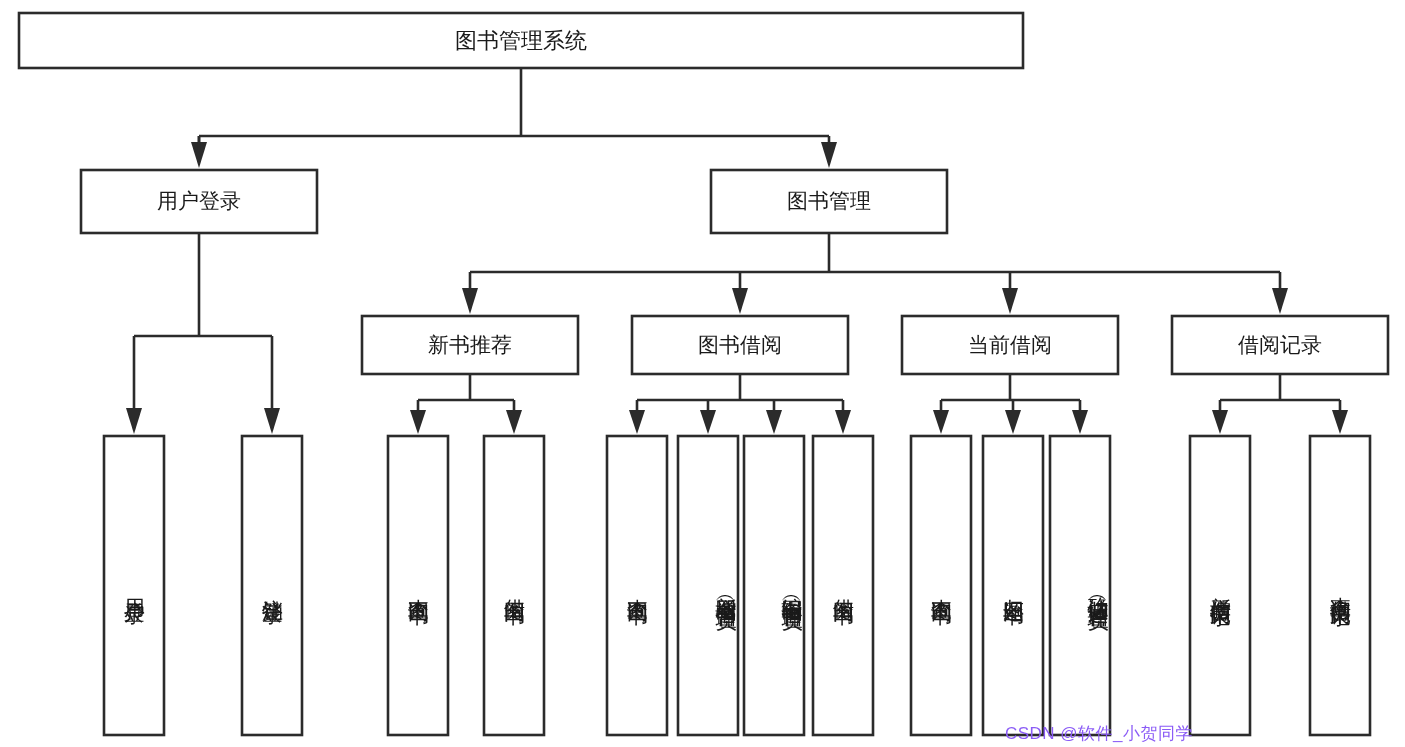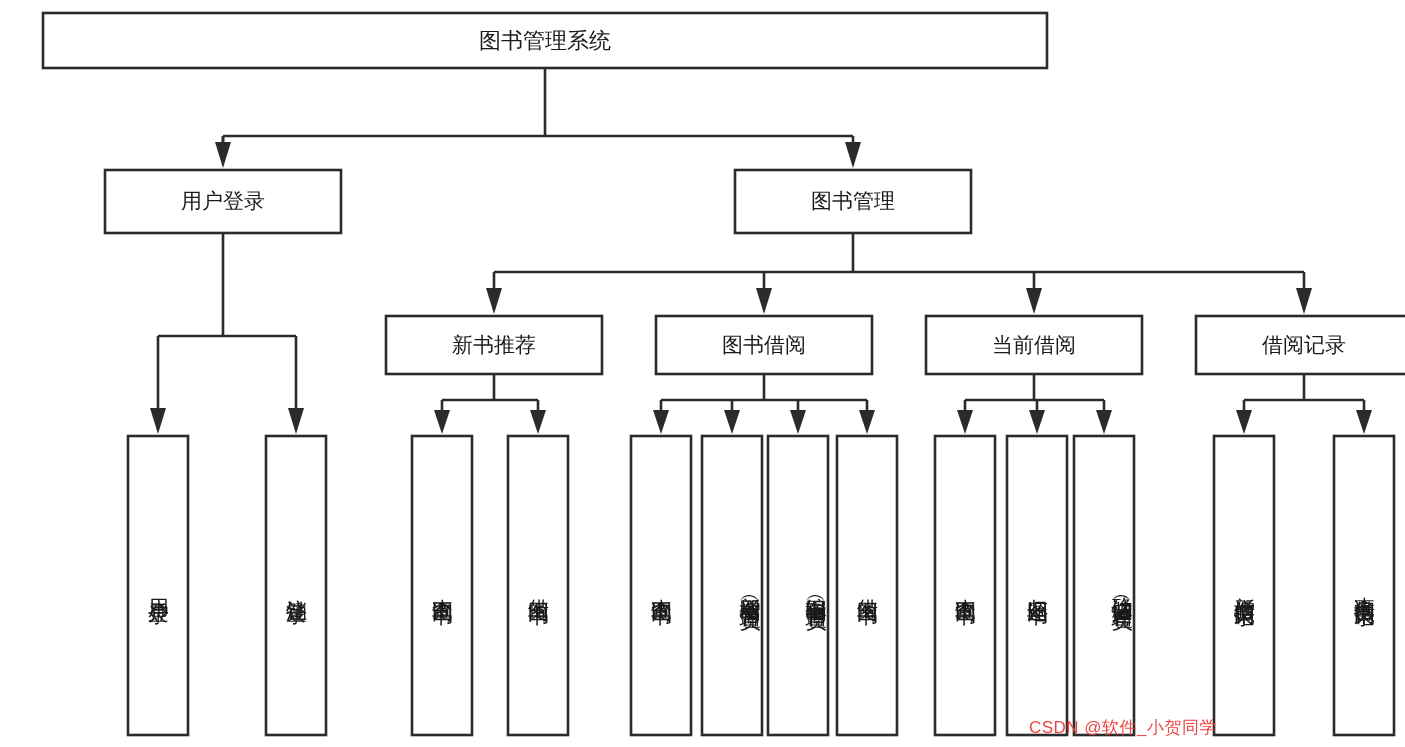--- a/index.html
+++ b/index.html
@@ -11,21 +11,20 @@
     width: 1405px;
     height: 747px;
     font-family: "Liberation Sans", sans-serif;
     overflow: hidden;
   }
   #diagram-root {
     position: relative;
     width: 1201px;
     height: 747px;
     background: #ffffff;
-    margin-left: 24px;
   }
   svg#flow-svg {
     position: absolute;
     top: 0;
     left: 0;
     width: 1405px;
     height: 747px;
   }
   .node-box {
     fill: #ffffff;
@@ -65,24 +64,24 @@
     display: flex;
     align-items: center;
     justify-content: center;
     text-align: center;
     white-space: nowrap;
     pointer-events: none;
   }
   .watermark {
     position: absolute;
     right: 8px;
-    bottom: 8px;
+    bottom: 2px;
     font-family: "Liberation Sans", sans-serif;
     font-size: 17px;
-    color: #ef4444;
+    color: #8b5cf6;
     letter-spacing: 0.5px;
     white-space: nowrap;
   }
 </style>
 </head>
 <body>
 
 <div id="diagram-root">
 
   <svg id="flow-svg" viewBox="0 0 1405 747">

